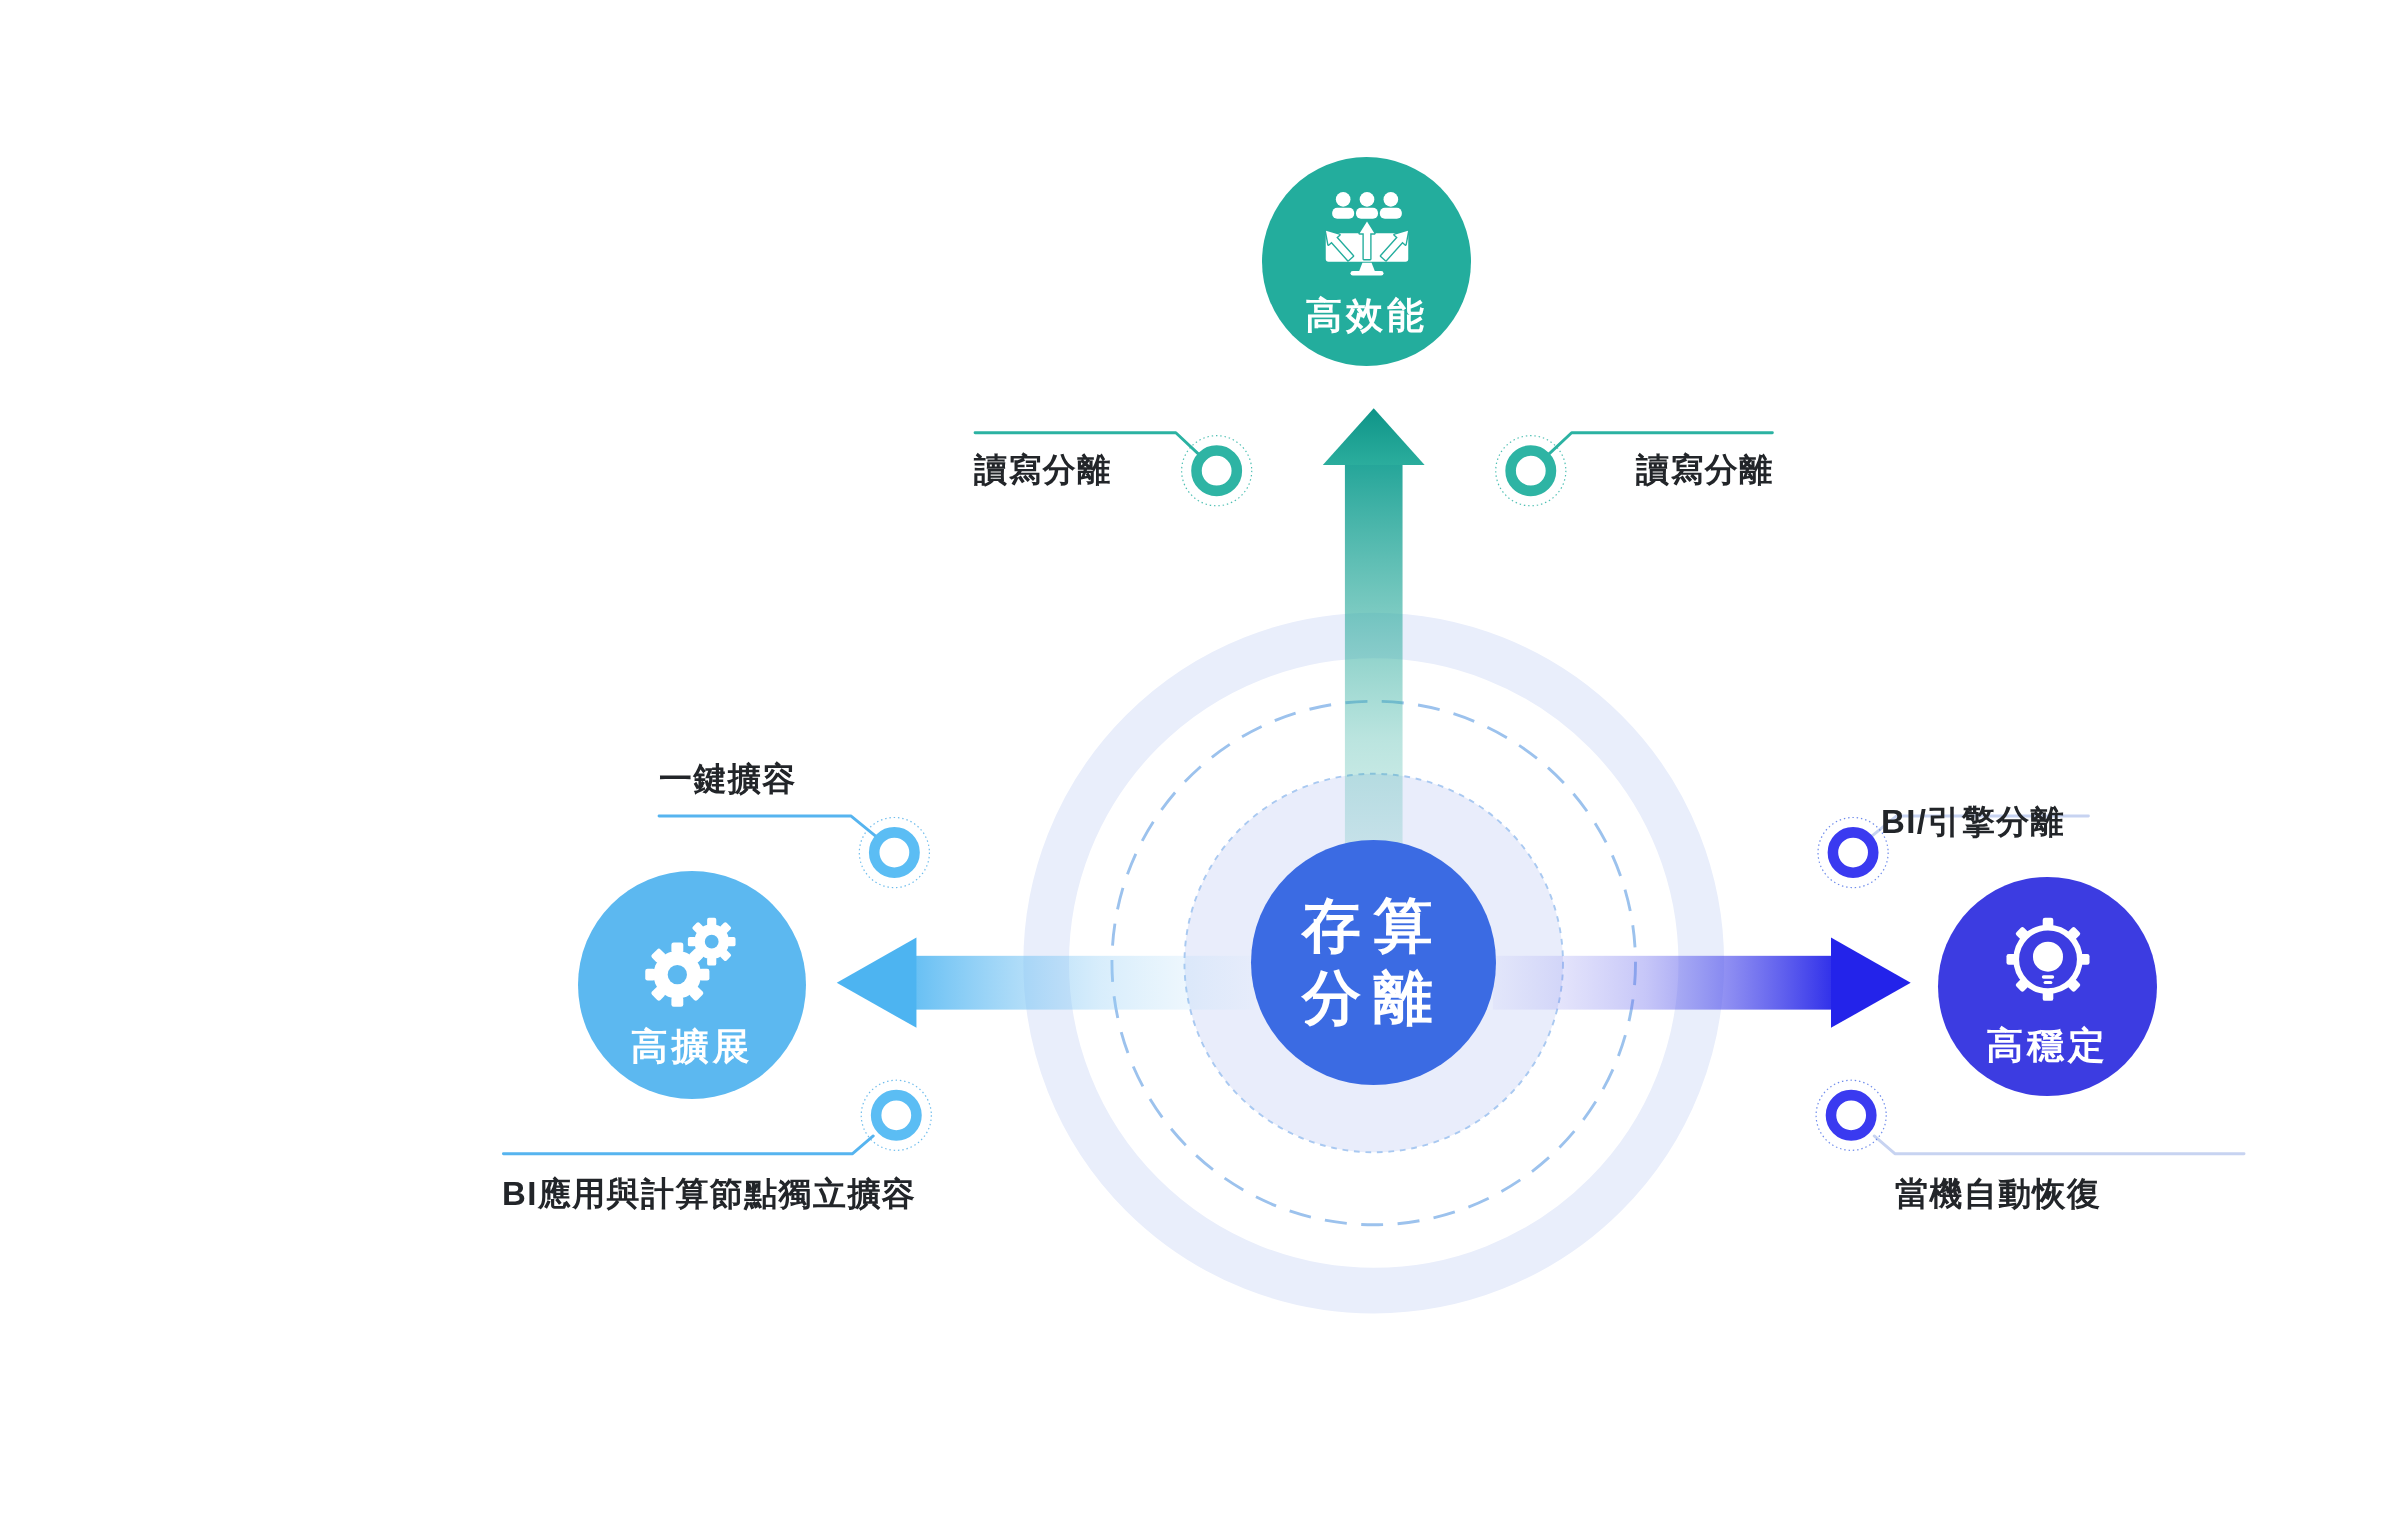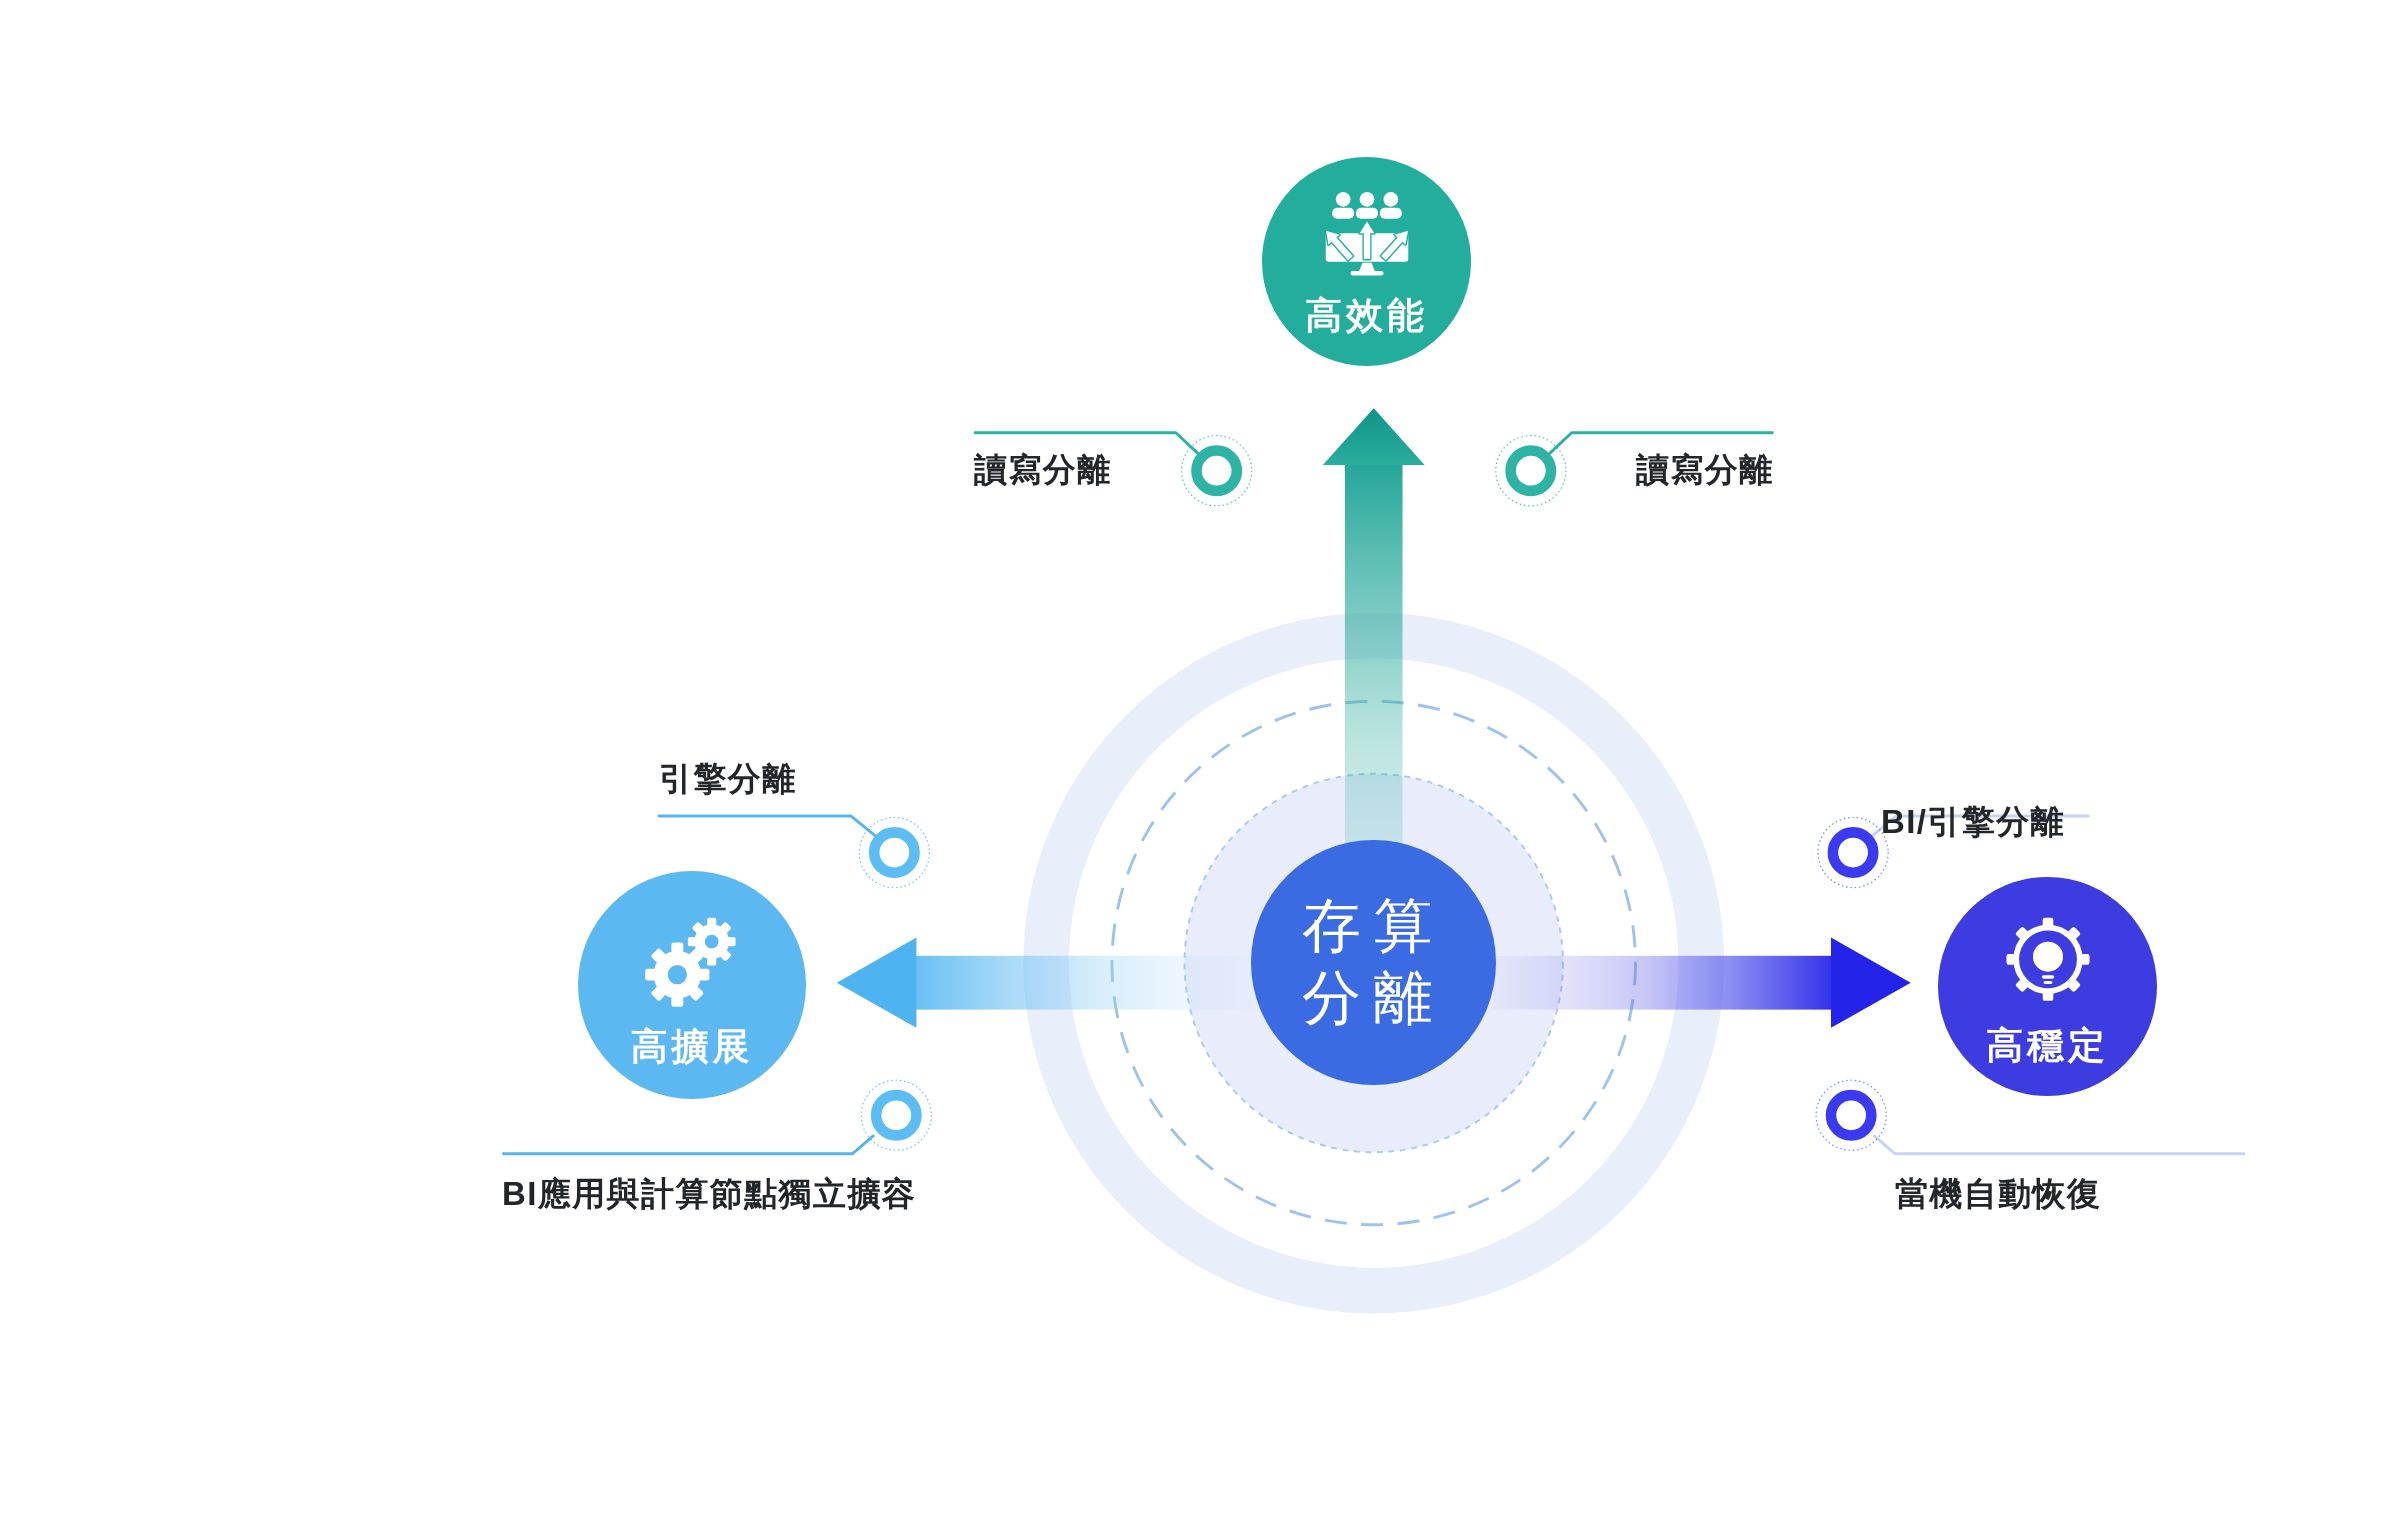--- a/index.html
+++ b/index.html
@@ -17,21 +17,21 @@
     color:#ffffff;
   }
   .node .node-label{
     font-size:37px;font-weight:700;letter-spacing:3.8px;line-height:1;
     margin-top:12.5px;white-space:nowrap;
   }
   .node-center{
     left:1251px;top:840px;width:245px;height:245px;background:#3B6BE3;
   }
   .center-text{
-    text-align:right;font-weight:400;font-size:59px;line-height:1.22;
+    text-align:right;font-weight:700;font-size:59px;line-height:1.22;
     letter-spacing:12.5px;color:#fff;
   }
   .center-text span{display:block;}
   .node-top{left:1262px;top:157px;width:209px;height:209px;background:#23AD9D;}
   .node-left{left:578px;top:871px;width:228px;height:228px;background:#5CB8F0;}
   .node-right{left:1938px;top:877px;width:219px;height:219px;background:#3C3CE1;}
   .callout-label{
     position:absolute;font-size:33px;font-weight:700;color:#222529;
     letter-spacing:1.4px;line-height:1.1;white-space:nowrap;
   }
@@ -214,19 +214,19 @@
           <circle r="52" fill="#ffffff"></circle>
           <circle r="21" fill="#5CB8F0"></circle>
         </g>
       </g>
     </svg>
     <span class="node-label">高擴展</span>
   </div>
 
   <div class="callout-label cl-tl">讀寫分離</div>
   <div class="callout-label cl-tr">讀寫分離</div>
-  <div class="callout-label cl-ml">引擎分離</div>
+  <div class="callout-label cl-ml">一鍵擴容</div>
   <div class="callout-label cl-bl">BI應用與計算節點獨立擴容</div>
   <div class="callout-label cl-mr">BI/引擎分離</div>
   <div class="callout-label cl-br">當機自動恢復</div>
 
 </div>
 
 
 </body></html>

